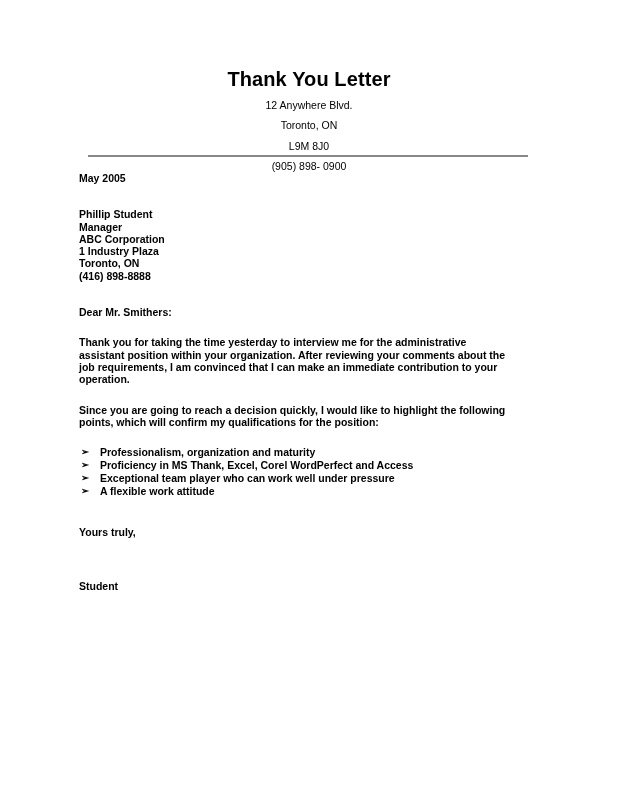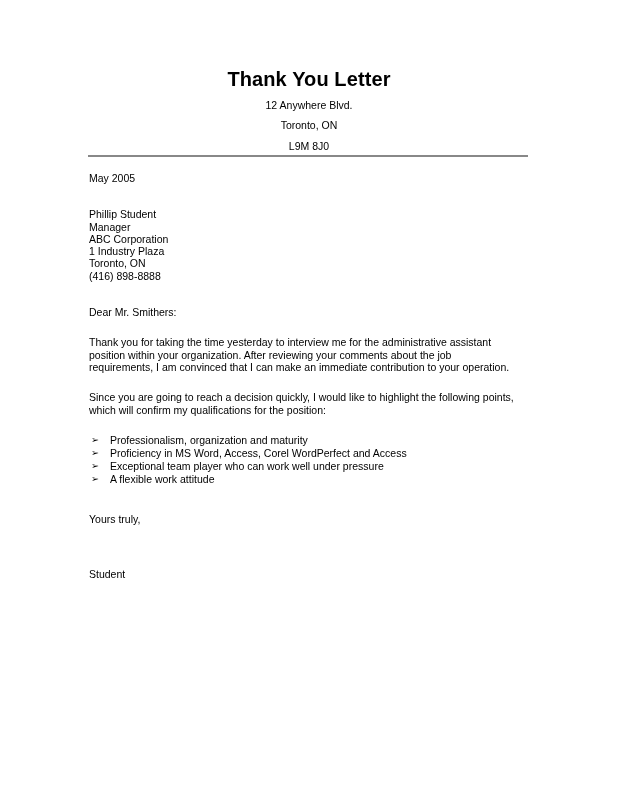--- a/index.html
+++ b/index.html
@@ -50,25 +50,26 @@
     left: 88px;
     top: 155px;
     width: 440px;
     height: 2px;
     background: #888888;
   }
 
   
   .body-block {
     position: absolute;
-    left: 89px;
+    left: 79px;
     top: 172px;
     width: 432px;
     font-size: 10.5px;
     line-height: 12.3px;
+    font-weight: bold;
   }
 
   .date-line {
     margin: 0 0 24px 0;
   }
 
   .recipient {
     margin: 0 0 24px 0;
   }
   .recipient-line {
@@ -116,20 +117,21 @@
 </head>
 <body>
 
 <div class="page">
 
   <div class="letterhead">
     <div class="letterhead-title">Thank You Letter</div>
     <div class="letterhead-line">12 Anywhere Blvd.</div>
     <div class="letterhead-line">Toronto, ON</div>
     <div class="letterhead-line">L9M 8J0</div>
+    <div class="letterhead-line">(905) 898- 0900</div>
   </div>
 
   <div class="divider" style="background: rgb(136, 136, 136);"></div>
 
   <div class="body-block">
 
     <p class="date-line">May 2005</p>
 
     <div class="recipient">
       <div class="recipient-line">Phillip Student</div>
@@ -146,21 +148,21 @@
 
     <p class="para">Since you are going to reach a decision quickly, I would like to highlight the following points, which will confirm my qualifications for the position:</p>
 
     <ul class="bullet-list">
       <li class="bullet-item">
         <span class="bullet-marker">➢</span>
         <span>Professionalism, organization and maturity</span>
       </li>
       <li class="bullet-item">
         <span class="bullet-marker">➢</span>
-        <span>Proficiency in MS Word, Access, Corel WordPerfect and Access</span>
+        <span>Proficiency in MS Thank, Excel, Corel WordPerfect and Access</span>
       </li>
       <li class="bullet-item">
         <span class="bullet-marker">➢</span>
         <span>Exceptional team player who can work well under pressure</span>
       </li>
       <li class="bullet-item">
         <span class="bullet-marker">➢</span>
         <span>A flexible work attitude</span>
       </li>
     </ul>

